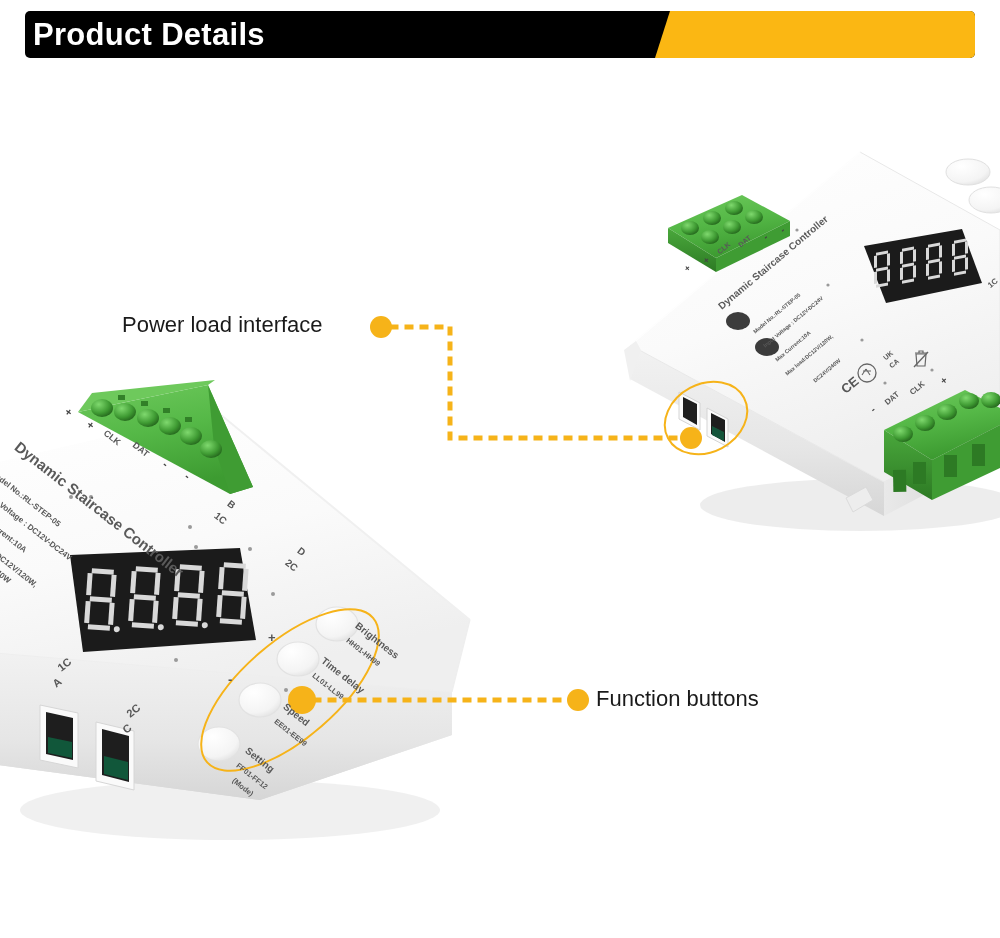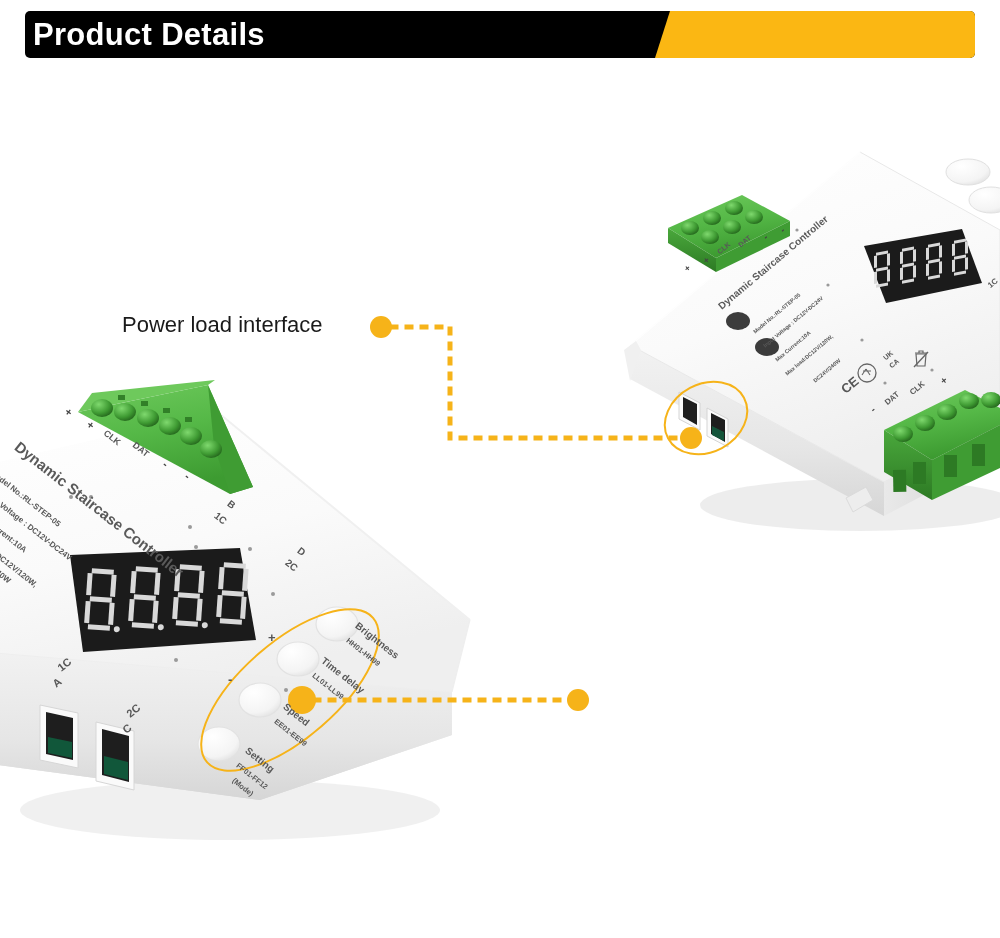--- a/index.html
+++ b/index.html
@@ -405,14 +405,15 @@
       <path d="M6 13 L10 7 M10 7 L14 13 M7 9 L15 9" stroke="#666" stroke-width="1.1" fill="none"></path>
     </svg>
     <svg style="position:absolute;left:912px;top:348px;width:18px;height:22px;" viewBox="0 0 18 22">
       <path d="M4 6 H14 L13 18 H5 Z" fill="none" stroke="#666" stroke-width="1.2"></path>
       <path d="M3 5 H15 M7 5 V3 H11 V5" fill="none" stroke="#666" stroke-width="1.2"></path>
       <path d="M2 19 L16 4" stroke="#666" stroke-width="1.4"></path>
     </svg>
   </div>
 
   <div class="callout-label" id="callout-power">Power load interface</div>
+  <div class="callout-label" id="callout-buttons">Function buttons</div>
 
 </div>
 
 </body></html>

